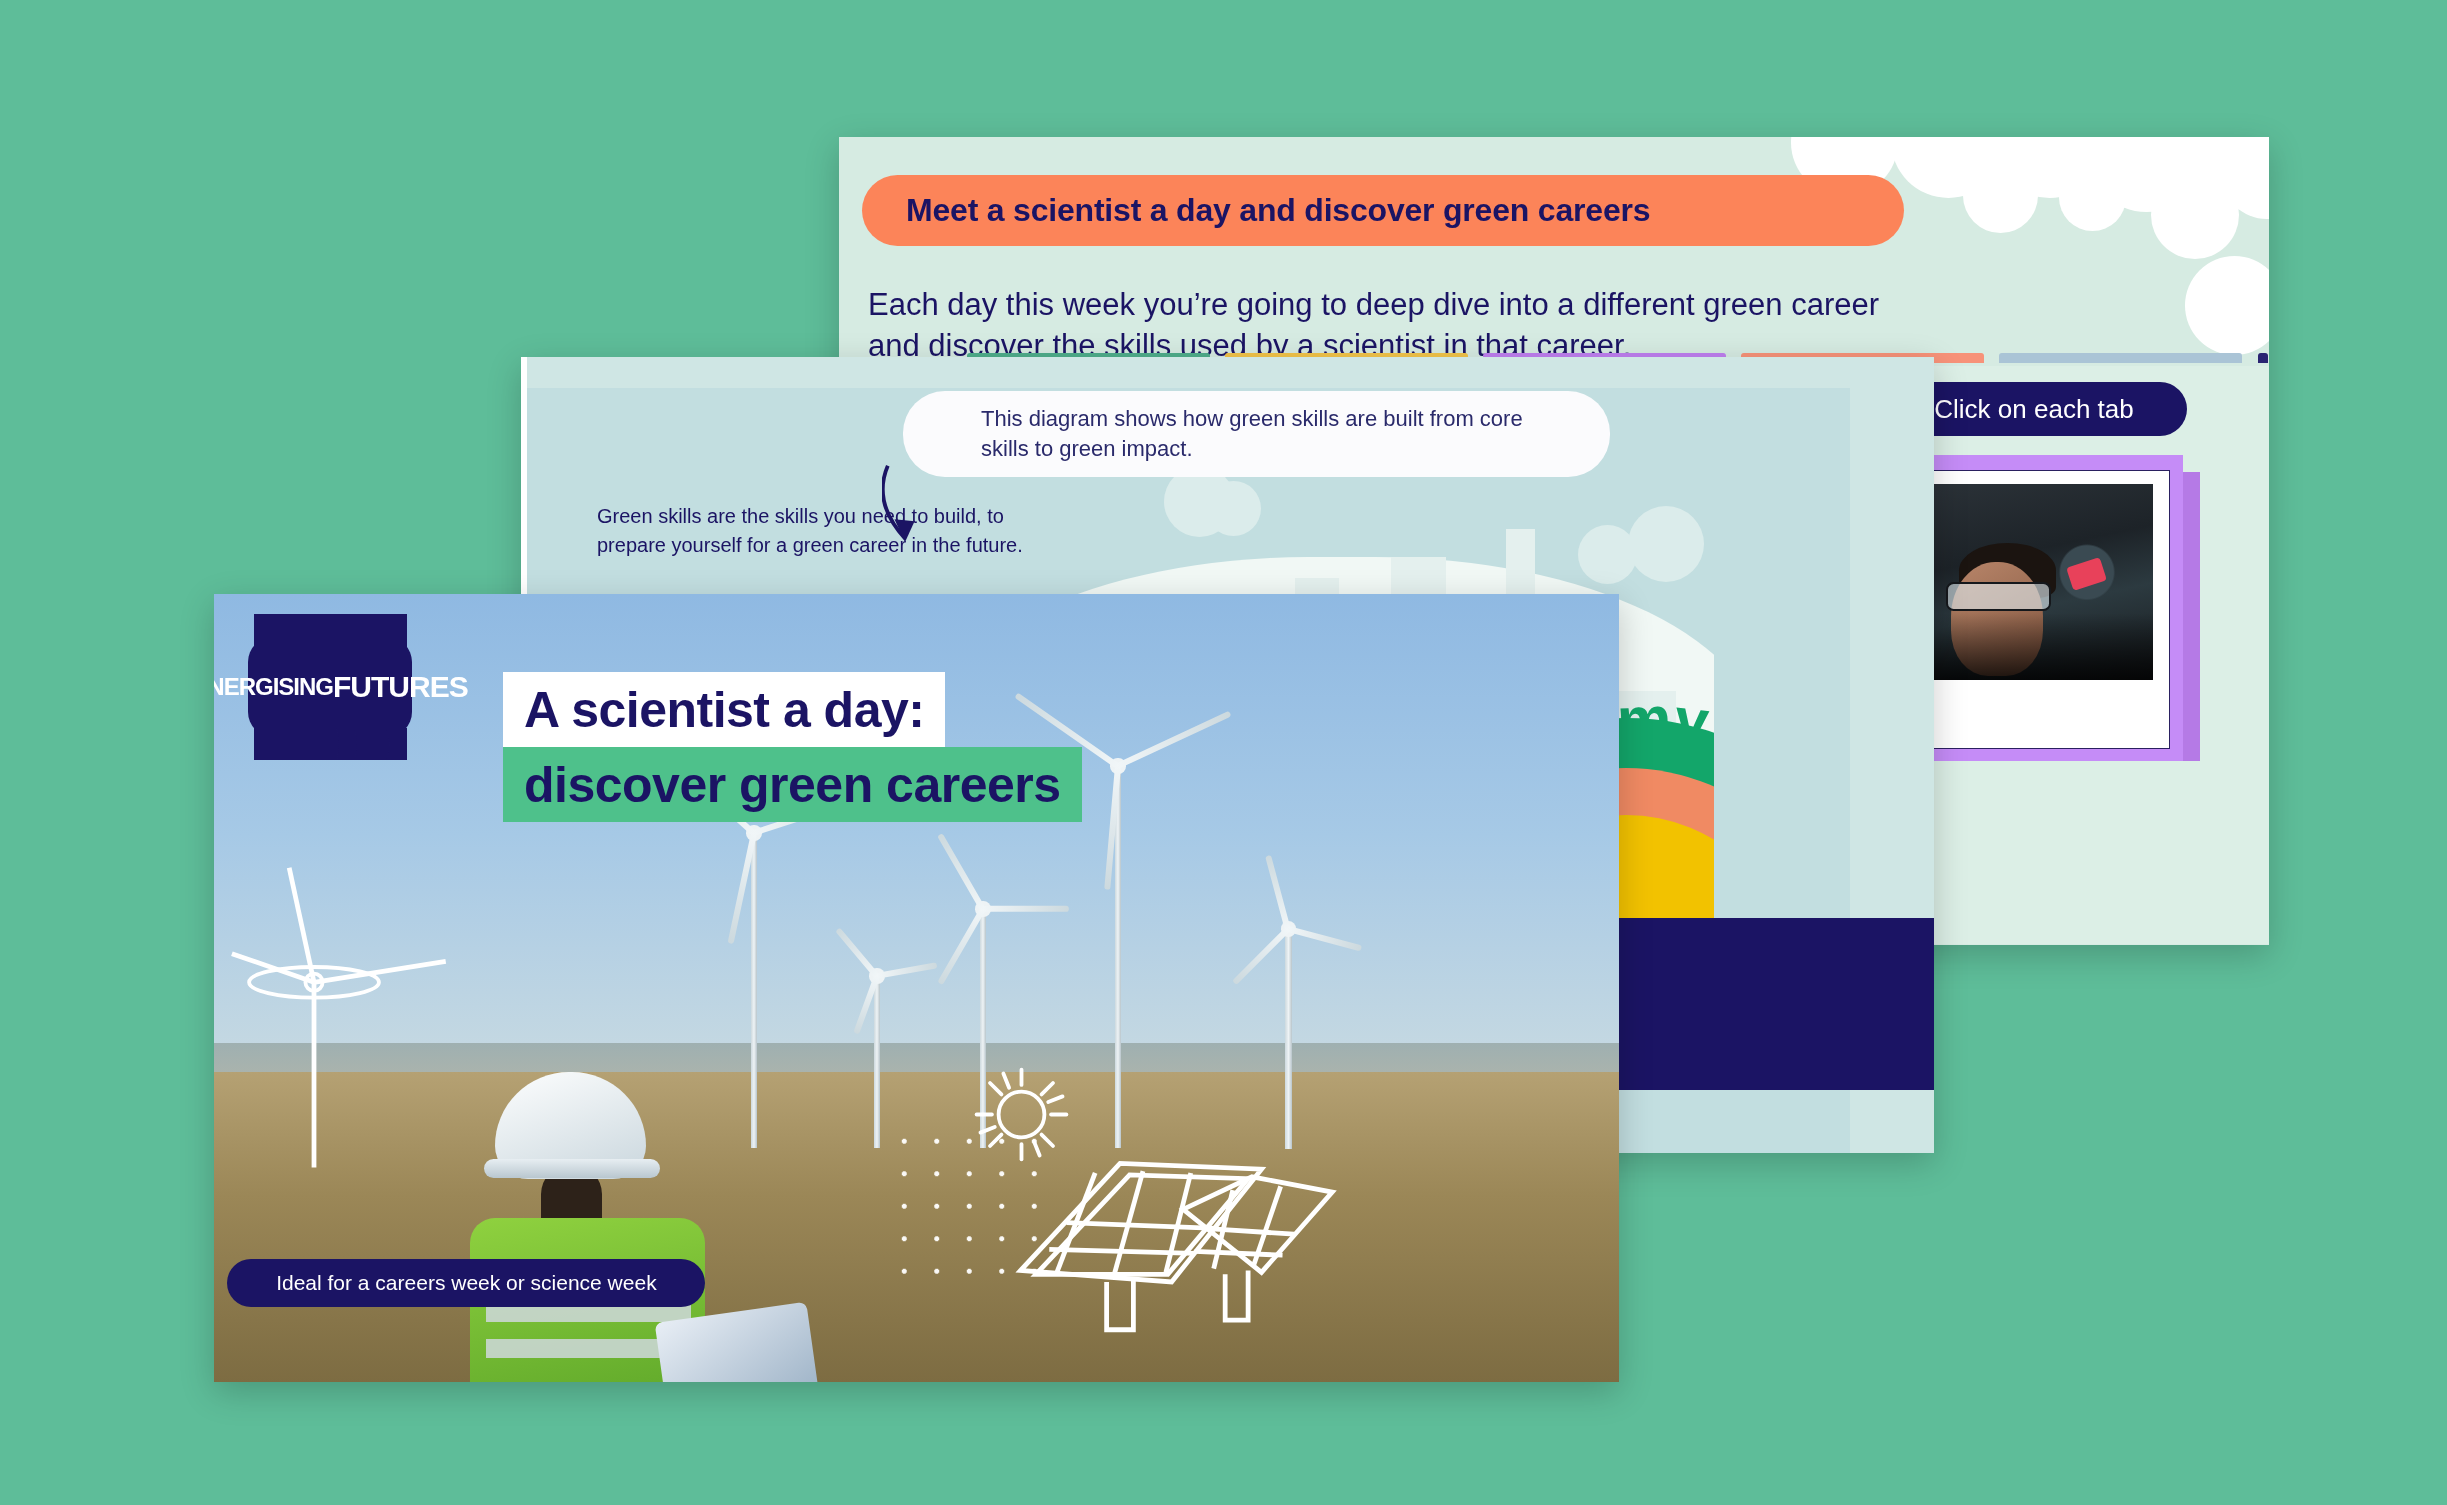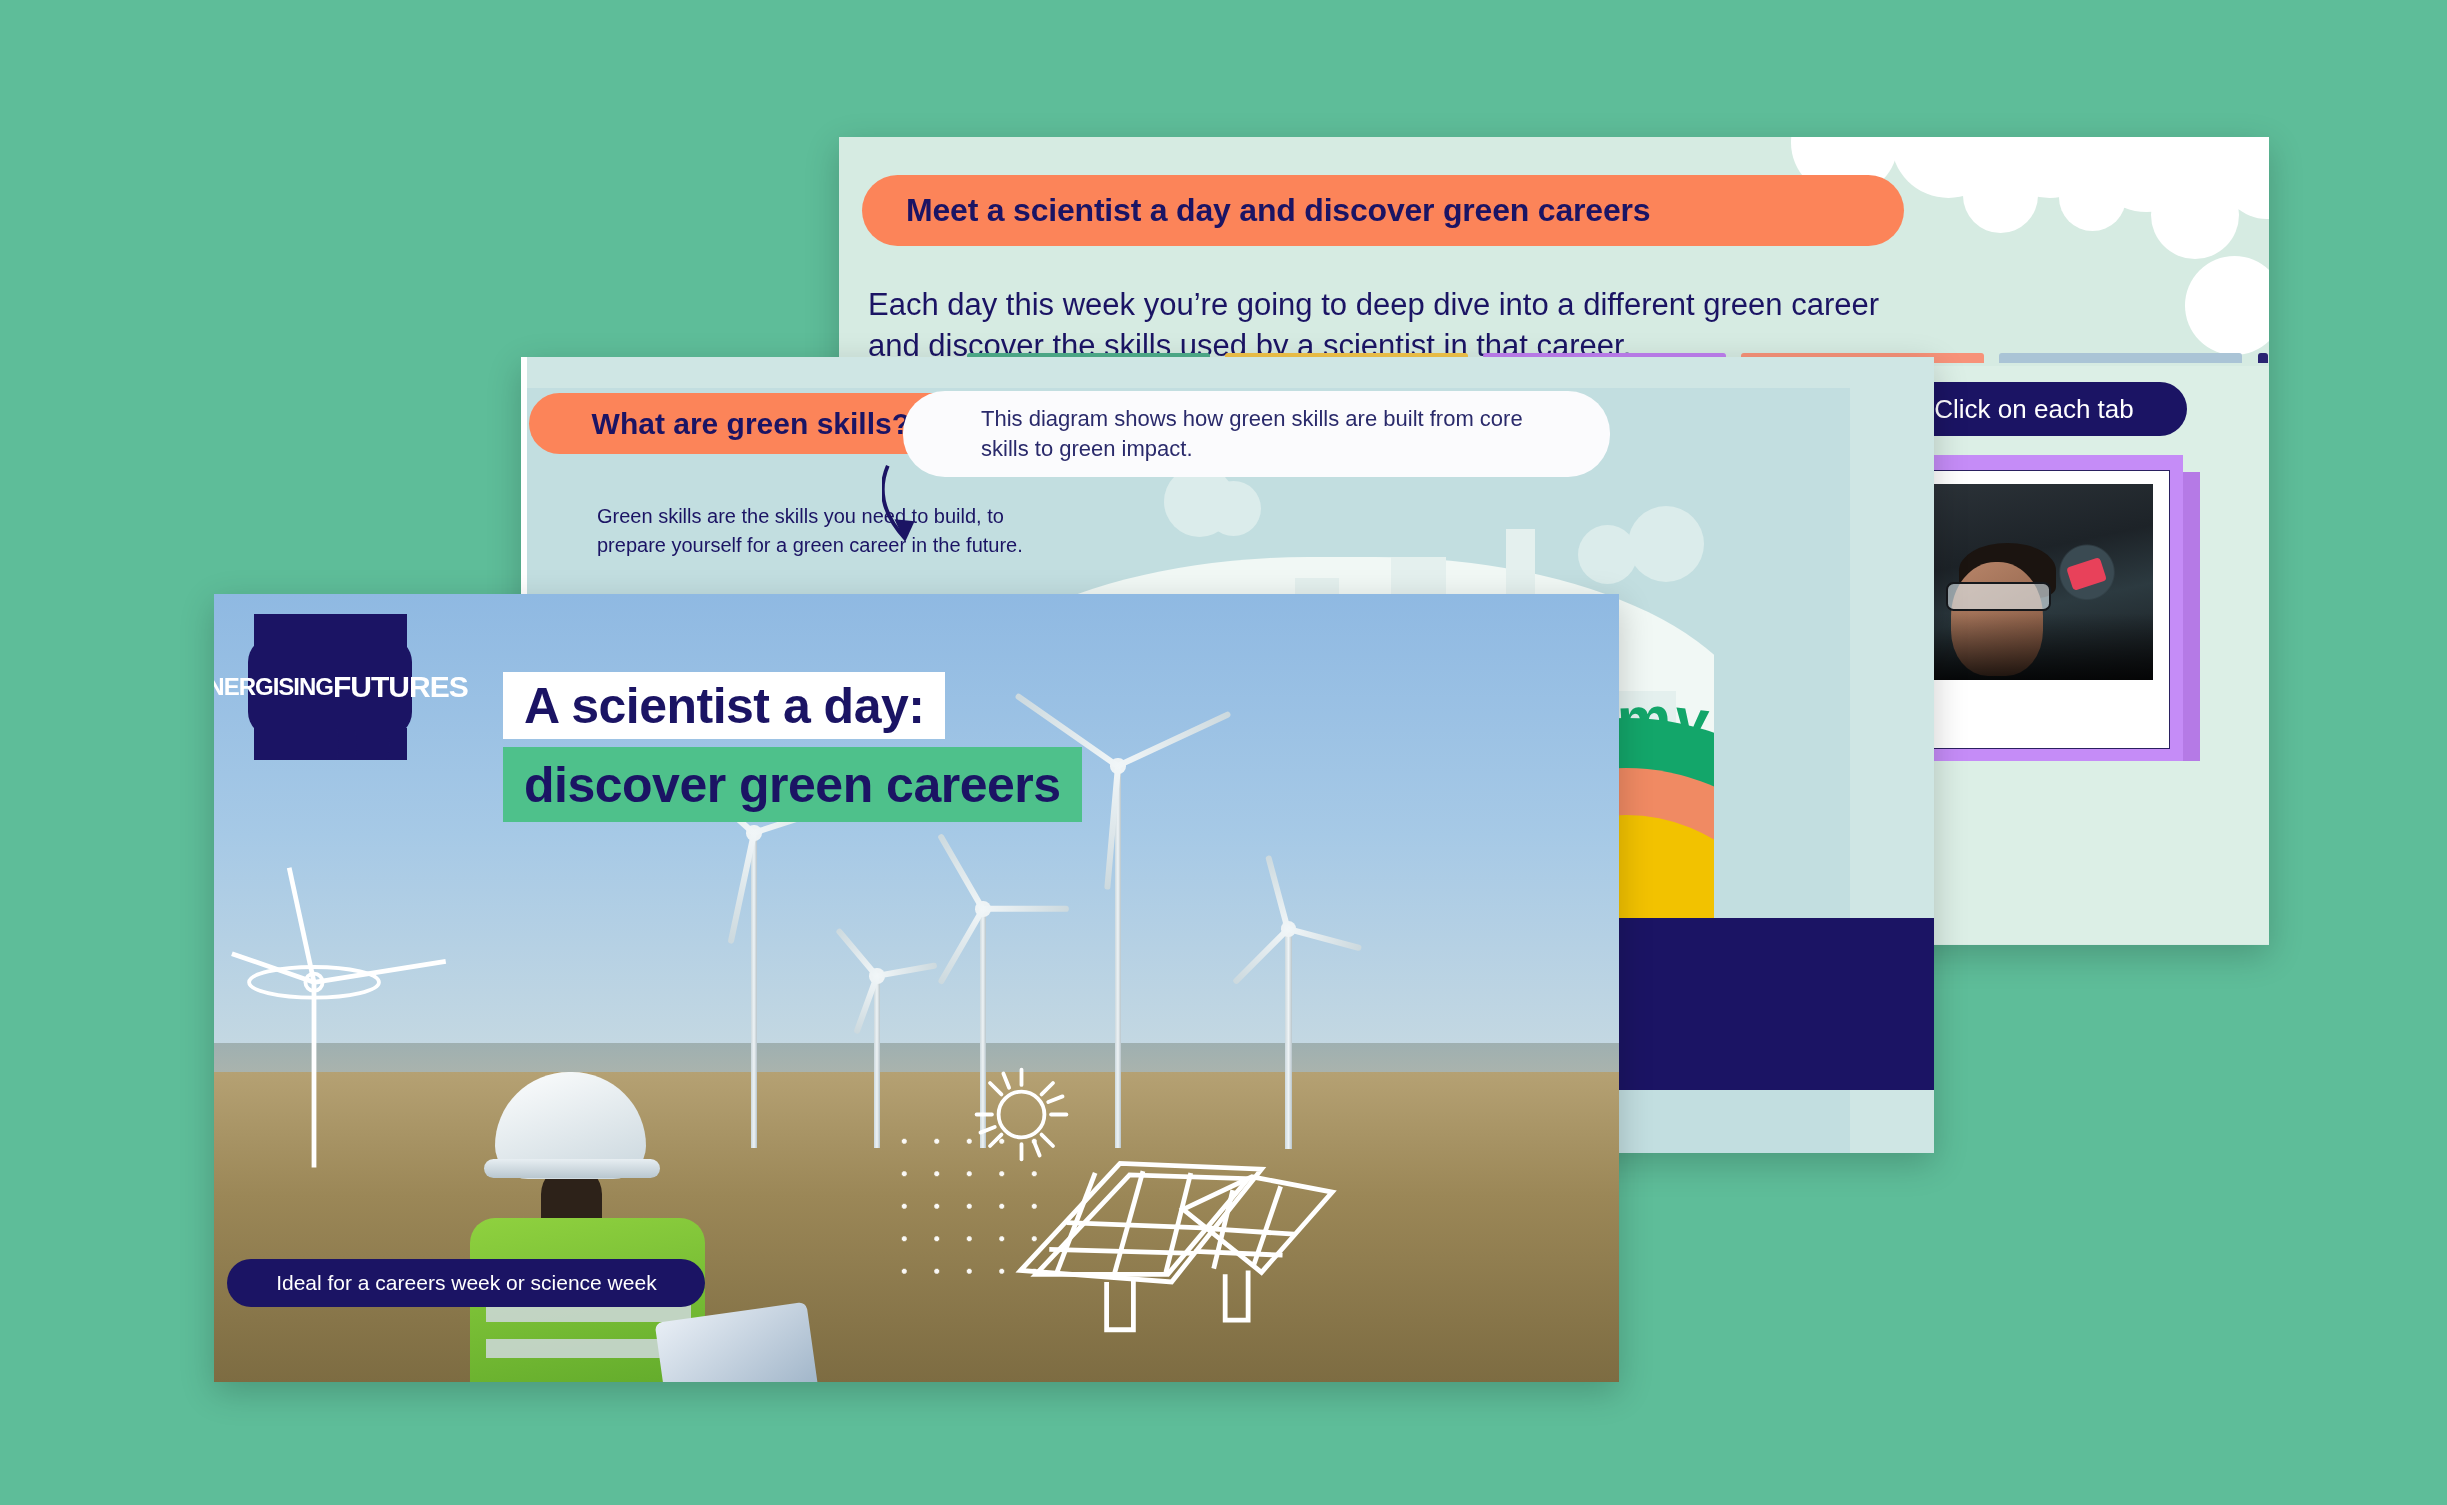--- a/index.html
+++ b/index.html
@@ -164,21 +164,21 @@
     background:
       radial-gradient(circle at 16% 50%, #1b1464 0 46%, transparent 47%),
       radial-gradient(circle at 38% 50%, #1b1464 0 46%, transparent 47%),
       radial-gradient(circle at 60% 50%, #1b1464 0 46%, transparent 47%),
       radial-gradient(circle at 83% 50%, #1b1464 0 46%, transparent 47%);}
   #logo:before{top:-23px;}
   #logo:after{bottom:-23px;}
   #logo b{color:#fff;font-size:24px;line-height:.98;letter-spacing:-1px;z-index:2;}
   #logo b.big{font-size:30px;}
   #title-line1{
-    position:absolute;left:289px;top:78px;height:67px;background:#ffffff;
+    position:absolute;left:289px;top:78px;height:75px;background:#ffffff;
     display:flex;align-items:center;padding:0 21px;
   }
   #title-line2{
     position:absolute;left:289px;top:153px;height:75px;background:#4ec18b;
     display:flex;align-items:center;padding:0 21px;
   }
   #title-line1 span,#title-line2 span{color:#1b1464;font-size:50px;font-weight:bold;letter-spacing:-0.5px;}
   #front-banner{
     position:absolute;left:13.4px;top:665px;width:478px;height:48px;
     background:#1b1464;border-radius:24px;display:flex;align-items:center;justify-content:center;
@@ -273,23 +273,20 @@
             <path id="arcpath" d="M 70 400 A 300 300 0 0 1 640 260" fill="none"></path>
           </defs>
         <text><textPath href="#arcpath" startOffset="6%" id="arc-text">Green economy</textPath></text>
       </svg>
 
       <div class="ring" id="ring-green"></div>
       <div class="ring" id="ring-orange"></div>
       <div class="ring" id="ring-yellow"></div>
     </div>
 
-    <div id="mid-title-pill">
-      <span>What are green skills?</span>
-    </div>
 
     <div id="mid-body">Green skills are the skills you need to build, to prepare yourself for a green career in the future.</div>
 
     <svg id="mid-arrow" viewBox="0 0 70 90">
       <path d="M6 4 C -6 32, 4 58, 24 80" stroke="#1b1464" stroke-width="4" fill="none"></path>
       <path d="M24 84 L13 60 L34 62 Z" fill="#1b1464"></path>
     </svg>
 
     <div id="mid-callout">
       <p>This diagram shows how green skills are built from core skills to green impact.</p>

